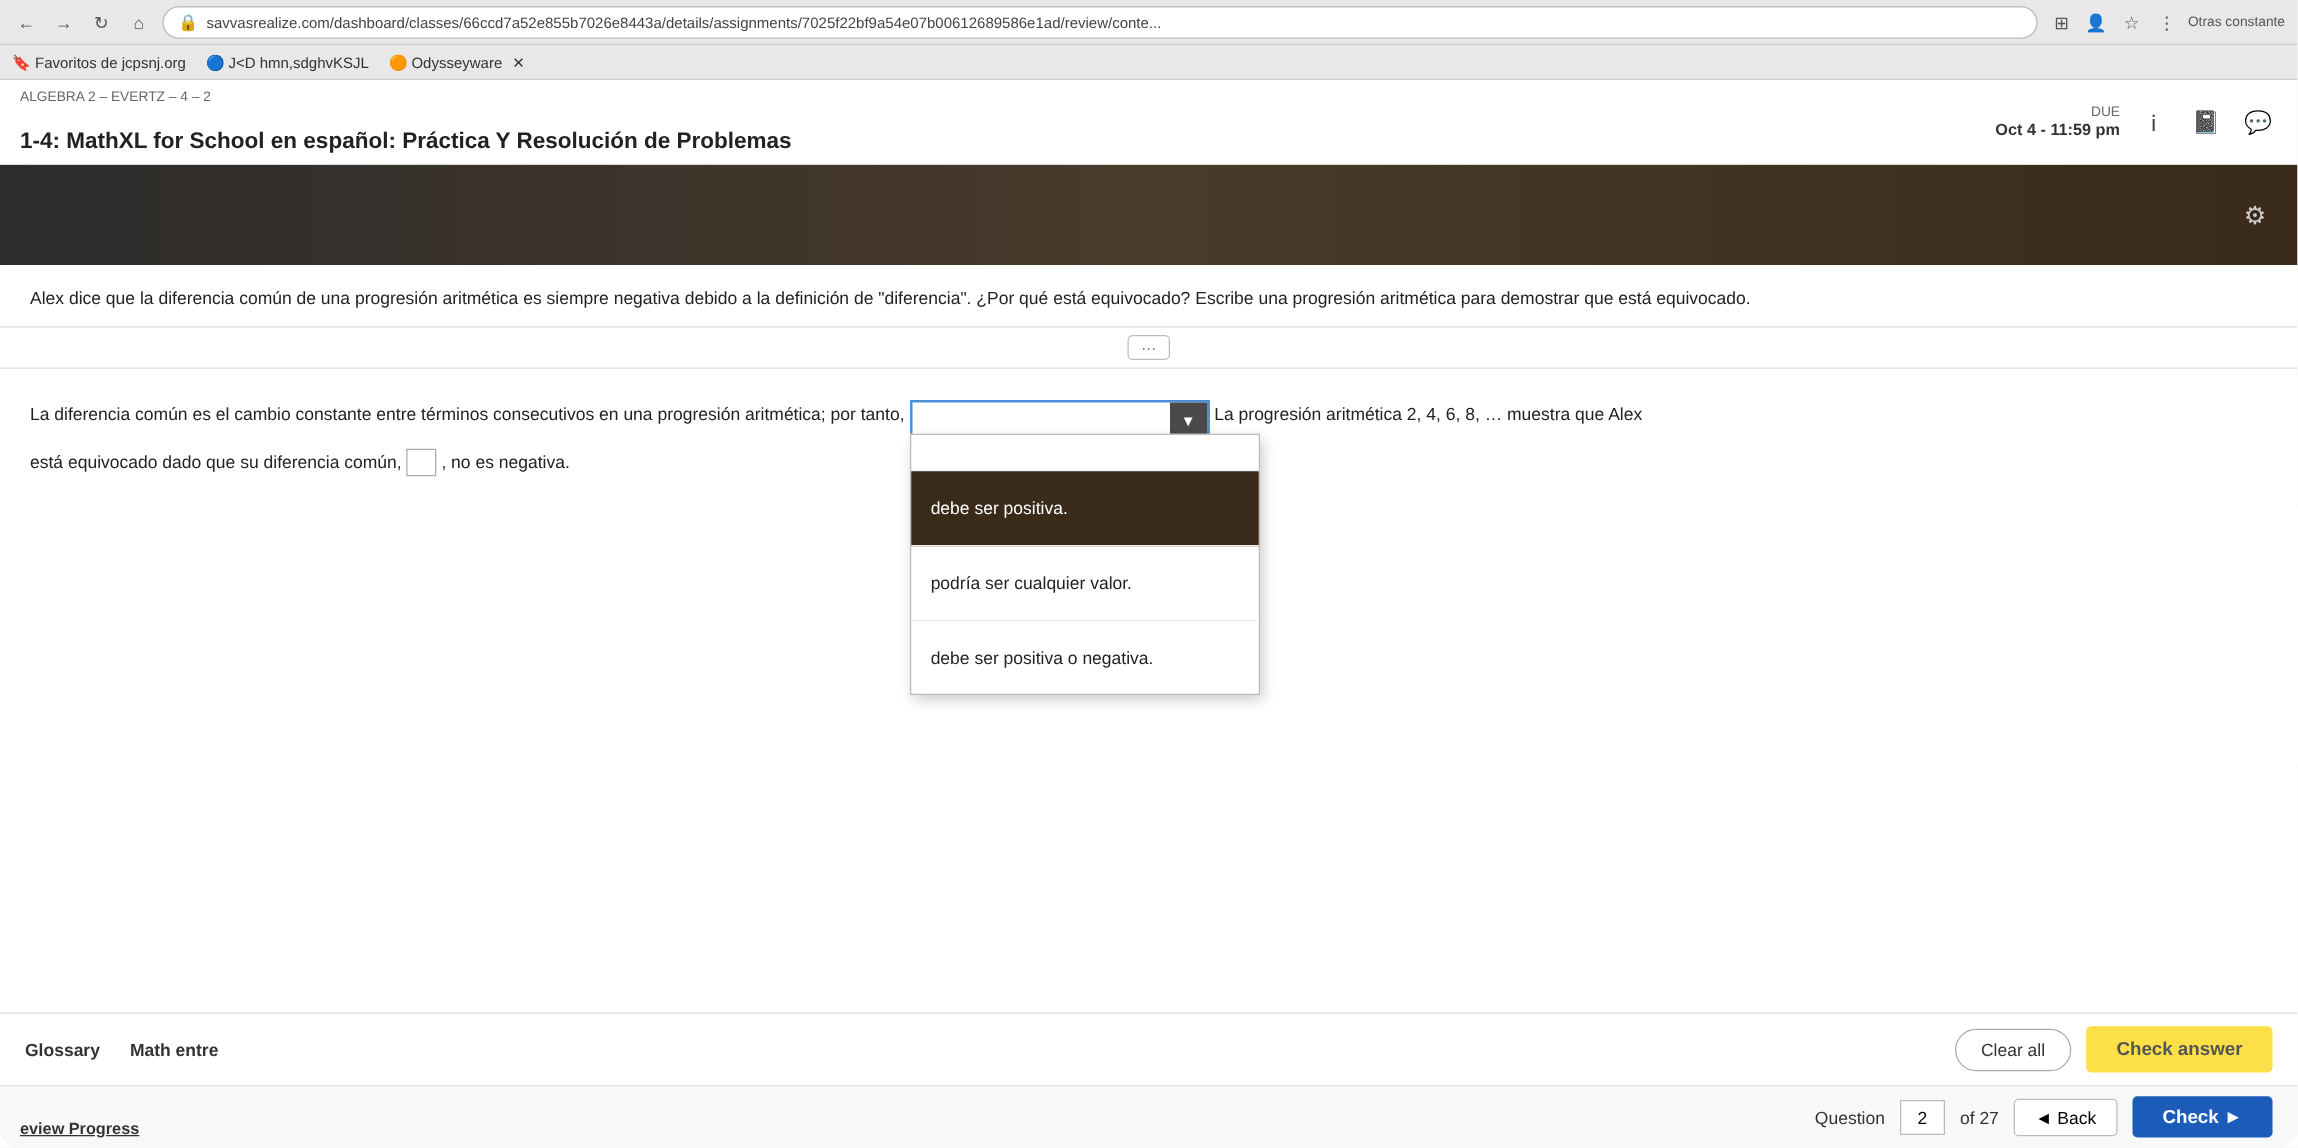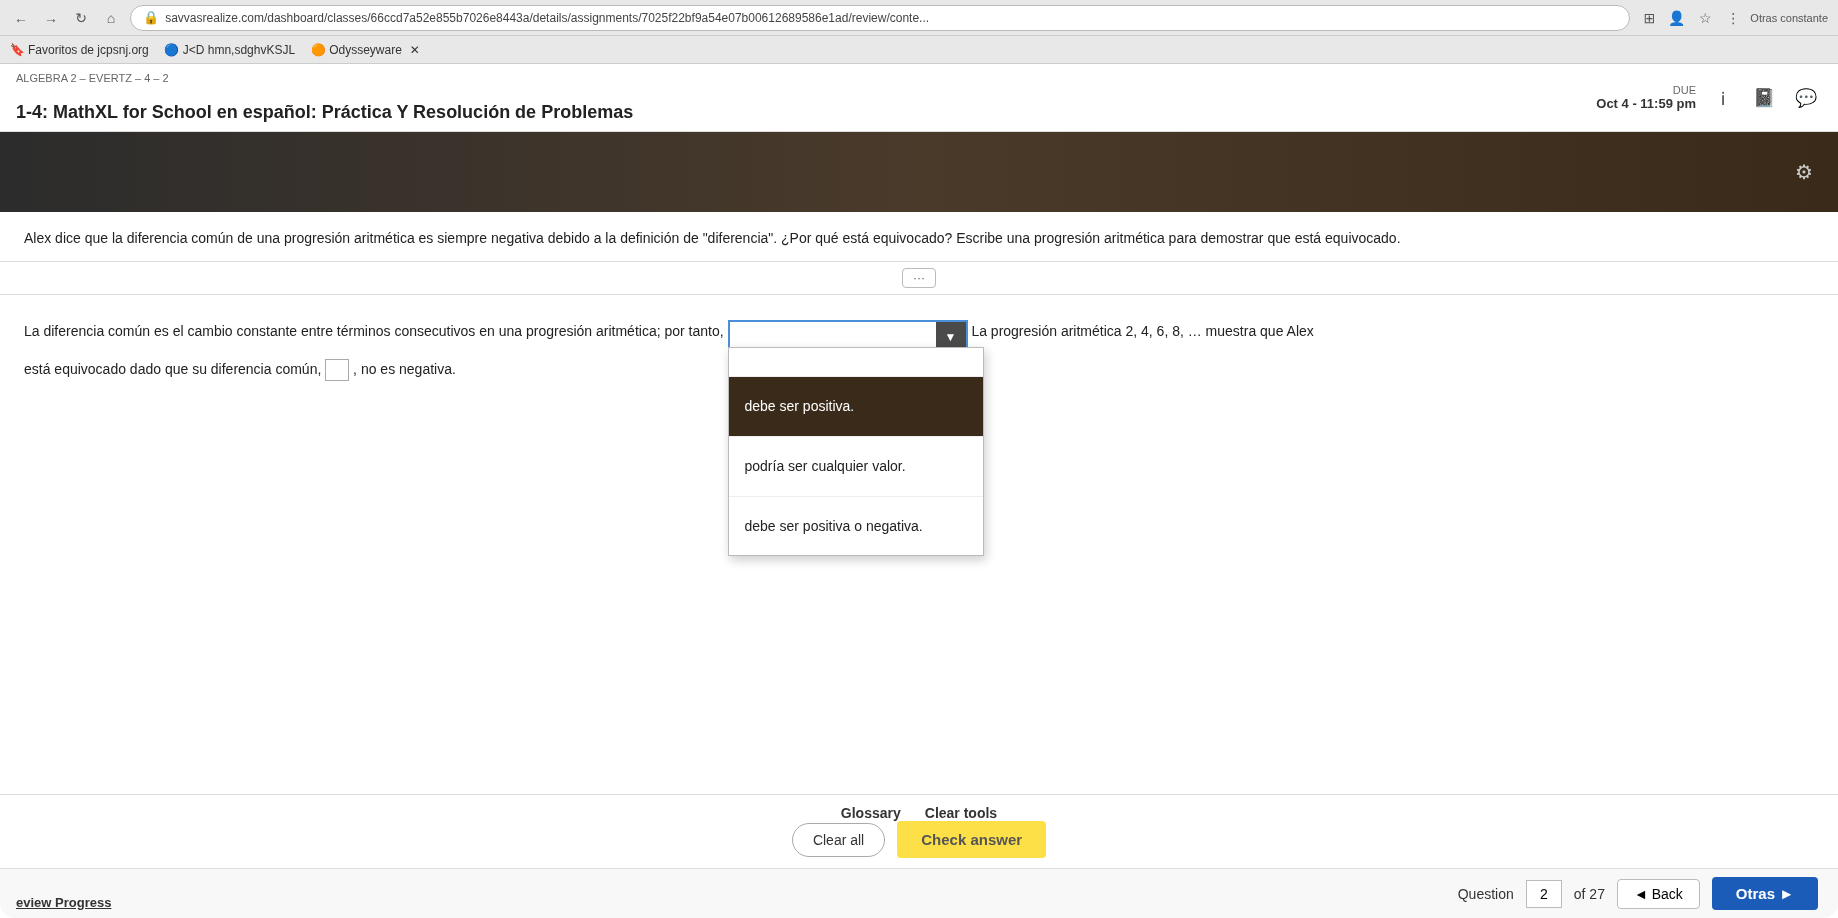--- a/index.html
+++ b/index.html
@@ -204,21 +204,21 @@
       border: 1px solid #aaa;
       vertical-align: middle;
       background: white;
     }
 
     
     .dropdown-menu {
       position: absolute;
       top: 32px;
       left: 0;
-      width: 256px;
+      width: 280px;
       background: white;
       border: 1px solid #bbb;
       box-shadow: 2px 4px 10px rgba(0,0,0,0.2);
       z-index: 100;
     }
     .dropdown-menu-item {
       padding: 14px 16px;
       font-size: 14px;
       cursor: pointer;
       color: #222;
@@ -233,21 +233,21 @@
     
     .bottom-toolbar {
       display: flex;
       align-items: center;
       justify-content: space-between;
       padding: 10px 20px;
       border-top: 1px solid #ddd;
       background: white;
       position: absolute;
       bottom: 50px;
-      left: 0; right: 0; flex-direction: column;
+      left: 0; right: 0;
     }
     .bottom-left-tools {
       display: flex;
       gap: 24px;
     }
     .tool-link {
       font-size: 14px;
       font-weight: 600;
       color: #333;
       cursor: pointer;
@@ -432,34 +432,34 @@
       <div style="margin-top: 4px; font-size:14px; color:#222; line-height:2.2;">
         <span>está equivocado dado que su diferencia común,</span>
         <span class="inline-box"></span>
         <span>, no es negativa.</span>
       </div>
     </div>
 
     <div class="bottom-toolbar">
       <div class="bottom-left-tools">
         <button class="tool-link">Glossary</button>
-        <button class="tool-link">Clear tools</button>
+        <button class="tool-link">Math entre</button>
       </div>
       <div class="bottom-right-btns">
         <button class="clear-all-btn">Clear all</button>
         <button class="check-answer-btn">Check answer</button>
       </div>
     </div>
 
     <div class="pagination-bar">
       <span class="pagination-label">Question</span>
       <div class="pagination-num-box">
         <span>2</span>
       </div>
       <span class="pagination-of">of 27</span>
       <button class="back-btn">◄ Back</button>
-      <button class="next-btn">Otras ►</button>
+      <button class="next-btn">Check ►</button>
     </div>
 
     <span class="review-progress-link">eview Progress</span>
 
   </div>
 </div>
 
 </body></html>

